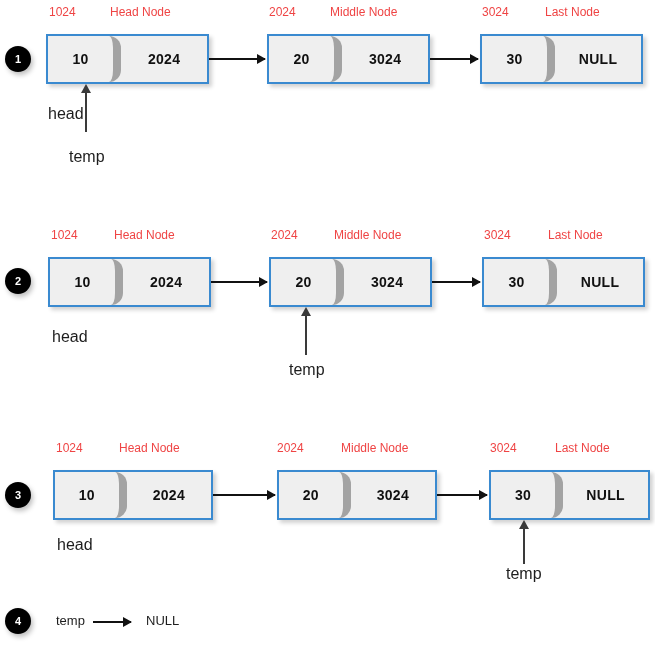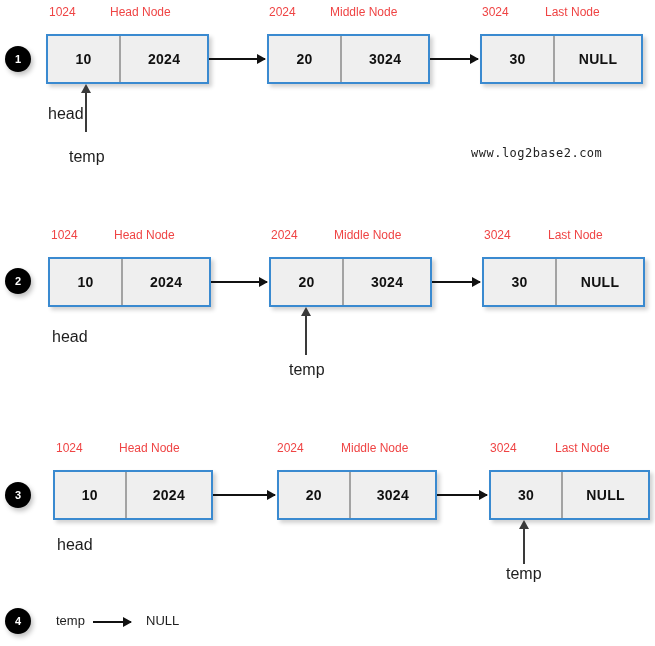--- a/index.html
+++ b/index.html
@@ -54,21 +54,22 @@
     display: flex;
     align-items: center;
     justify-content: center;
     font-size: 14px;
     font-weight: bold;
     color: #111111;
     letter-spacing: 0.3px;
   }
   .cell.data {
     width: 46%;
-    border-right: 2px solid #a3a3a3;
+    border-right: 8px solid #a3a3a3;
+    border-radius: 12px;
   }
   .cell.link {
     width: 54%;
   }
 
   
   .addr, .nodename {
     position: absolute;
     font-size: 12px;
     color: #ef4444;
@@ -165,21 +166,20 @@
 
   <div class="node" style="left:480px; top:34px; width:163px; height:50px;">
     <div class="cell data">30</div>
     <div class="cell link">NULL</div>
   </div>
 
   <div class="varrow" style="left:85px; top:92px; height:40px;"></div>
   <div class="ptr" style="left:48px; top:105px;">head</div>
   <div class="ptr" style="left:69px; top:148px;">temp</div>
 
-  <div class="watermark" style="left:471px; top:146px;">www.log2base2.com</div>
 
   <div class="badge" style="left:5px; top:268px;">2</div>
 
   <div class="addr" style="left:51px; top:228px;">1024</div>
   <div class="nodename" style="left:114px; top:228px;">Head Node</div>
 
   <div class="addr" style="left:271px; top:228px;">2024</div>
   <div class="nodename" style="left:334px; top:228px;">Middle Node</div>
 
   <div class="addr" style="left:484px; top:228px;">3024</div>

